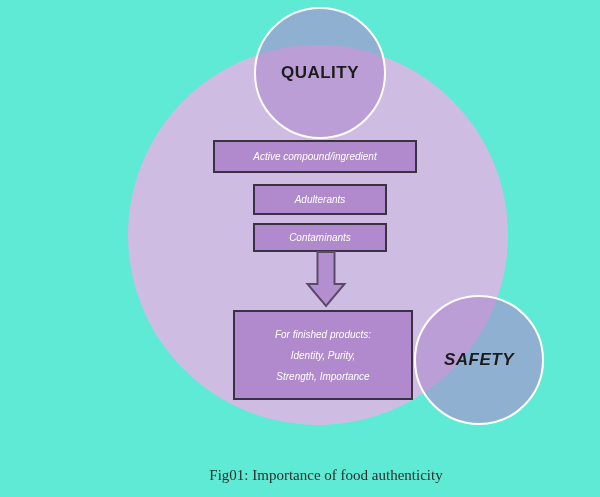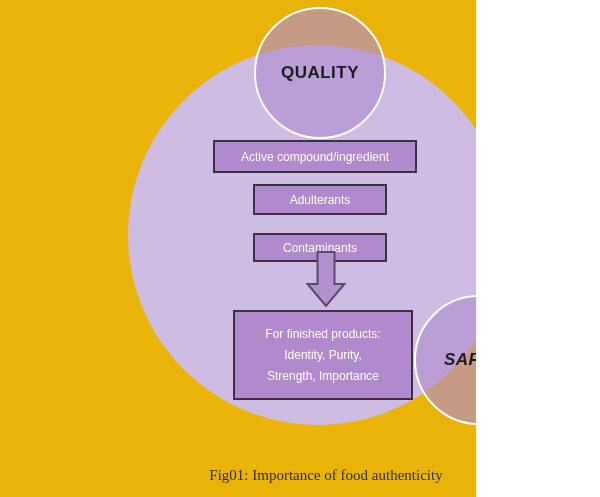--- a/index.html
+++ b/index.html
@@ -1,20 +1,20 @@
 <!DOCTYPE html>
 <html><head>
 <meta charset="utf-8">
 <style>
   html,body{margin:0;padding:0;background:#ffffff;}
   *{box-sizing:border-box;}
   #canvas{
     position:relative;
-    width:476px;height:497px;
-    background:#eab308;
+    width:600px;height:497px;
+    background:#5eead4;
     overflow:hidden;
     font-family:"Liberation Sans", sans-serif;
   }
   .circle{border-radius:50%;position:absolute;}
   .big-circle{
     left:128px;top:45px;width:380px;height:380px;
     background:#cfbce3;
   }
   .small-circle{
     background:rgba(176,140,209,0.62);
@@ -30,26 +30,27 @@
   .quality-circle{left:254px;top:7px;width:132px;height:132px;}
   .efficacy-circle{left:52px;top:295px;width:130px;height:130px;}
   .safety-circle{left:414px;top:295px;width:130px;height:130px;font-style:italic;}
 
   .flow-box{
     position:absolute;
     background:#b08acc;
     border:2px solid #3a3142;
     color:#ffffff;
     display:flex;align-items:center;justify-content:center;
-    font-size:12px;
+    font-size:10px;
     text-align:center;
+    font-style:italic;
   }
   .box-active{left:213px;top:140px;width:204px;height:33px;}
   .box-adulterants{left:253px;top:184px;width:134px;height:31px;}
-  .box-contaminants{left:253px;top:233px;width:134px;height:29px;}
+  .box-contaminants{left:253px;top:223px;width:134px;height:29px;}
   .box-finished{
     left:233px;top:310px;width:180px;height:90px;
     flex-direction:column;
     line-height:21px;
   }
   .arrow-svg{position:absolute;left:305px;top:251px;}
   .caption{
     position:absolute;
     left:326px;top:467px;
     transform:translateX(-50%);

